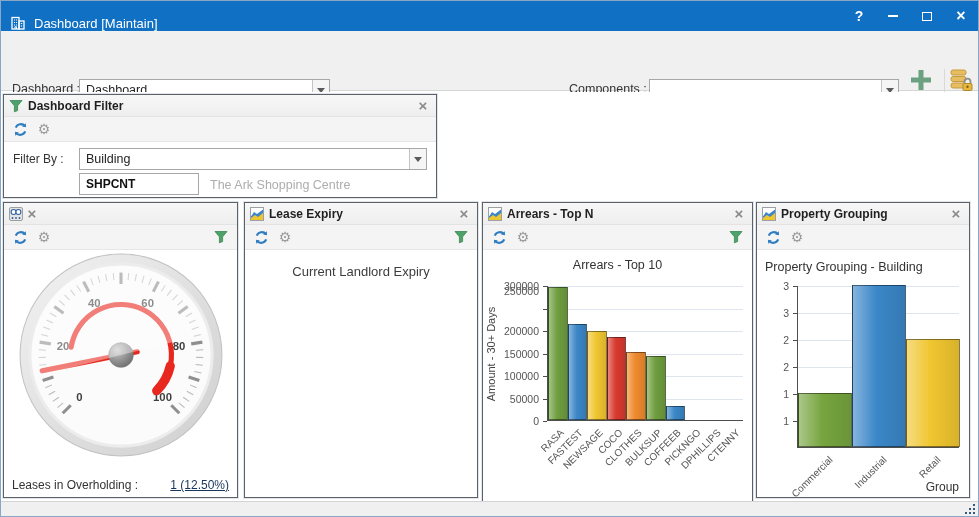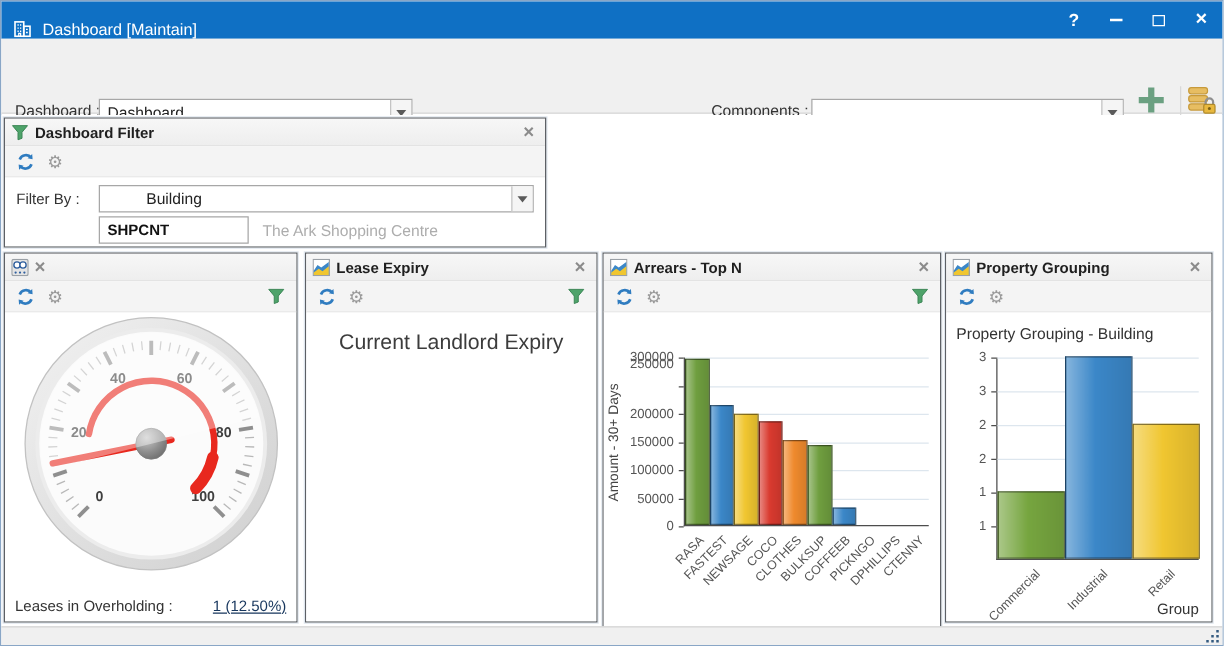--- a/index.html
+++ b/index.html
@@ -47,21 +47,21 @@
   .textbox { position:absolute; height:22px; background:#fff; border:1px solid #a7a7a7; font-size:12px; font-weight:bold; color:#111; padding:3px 6px 0 6px; }
   .filter-desc { position:absolute; font-size:12.5px; color:#adadad; }
 
   
   .gauge-wrap { position:absolute; left:50%; top:2px; transform:translateX(-50%); }
   .panel-footer { position:absolute; left:8px; right:8px; bottom:5px; display:flex; justify-content:space-between; align-items:center; }
   .footer-label { font-size:12px; color:#333; }
   .footer-link { font-size:12px; color:#17365d; text-decoration:underline; cursor:pointer; }
 
   
-  .le-title { position:absolute; top:14px; width:100%; text-align:center; font-size:17px; color:#3c3c3c; }
+  .le-title { position:absolute; top:14px; width:100%; text-align:center; font-size:13px; color:#3c3c3c; }
   .le-empty { position:absolute; top:138px; width:100%; text-align:center; font-size:12.5px; color:#3c3c3c; }
 
   
   .chart-title { position:absolute; font-size:12.5px; color:#333; white-space:nowrap; }
   .plot { position:absolute; border-left:1px solid #4d4d4d; border-bottom:1px solid #4d4d4d; background:#fff; }
   .gridline { position:absolute; left:0; right:0; height:1px; background:#dde6ee; }
   .ytick { position:absolute; font-size:10.5px; color:#555; text-align:right; }
   .ytickdash { position:absolute; width:4px; height:1px; background:#4d4d4d; }
   .bar { position:absolute; bottom:0; border:1px solid rgba(0,0,0,.45); background-image:linear-gradient(to right, rgba(255,255,255,.38), rgba(255,255,255,0) 45%, rgba(0,0,0,.10)); }
   .xlab { position:absolute; font-size:10px; color:#555; white-space:nowrap; transform:rotate(-45deg) translateX(-100%); transform-origin:0 0; }
@@ -156,21 +156,21 @@
             <path d="M11.4 8.8 A5 5 0 0 1 2.8 10.1" fill="none" stroke="#2f7cc0" stroke-width="2"></path>
             <path d="M2.1 12.8 1.8 9 5.5 9.8z" fill="#2f7cc0"></path>
           </svg>
         </span>
         <span class="icon-btn">
             <span class="gear-glyph">⚙</span>
           </span>
       </div>
       <div class="panel-body">
         <span class="filter-row-label" style="left:9px; top:10px;">Filter By :</span>
-        <div class="combo" style="left:75px; top:6px; width:348px;padding-left:31px;">
+        <div class="combo" style="left:75px; top:6px; width:348px;">
           <span class="combo-value">Building</span>
           <span class="combo-btn">
               <span class="combo-arrow"></span>
             </span>
         </div>
         <div class="textbox" style="left:75px; top:31px; width:120px;">SHPCNT</div>
         <span class="filter-desc" style="left:206px; top:36px;">The Ark Shopping Centre</span>
       </div>
     </div>
 
@@ -350,20 +350,21 @@
             <span class="gear-glyph">⚙</span>
           </span>
         <span class="pt-spacer"></span>
         <span class="icon-btn" style="margin-right:0;">
           <svg width="14" height="14" viewBox="0 0 14 14">
             <path d="M1 1.5h12L8.6 6.8v4.8l-3.2 1.2V6.8z" fill="#4ea36a" stroke="#3c8656" stroke-width=".8"></path>
           </svg>
         </span>
       </div>
       <div class="panel-body" id="arrears-chart">
+          <div class="chart-title" style="top: 8px; left: 0px; width: 100%; text-align: center;">Arrears - Top 10</div>
           <div class="ylabel-wrap" style="left: 0px; top: 36px; width: 16px; height: 135px;">
             <span>Amount - 30+ Days</span>
           </div>
           <div class="plot" style="left: 64px; top: 36px; width: 196px; height: 135px;">
             <div class="gridline" style="top: 112.5px;"></div>
             <div class="gridline" style="top: 90px;"></div>
             <div class="gridline" style="top: 67.5px;"></div>
             <div class="gridline" style="top: 45px;"></div>
             <div class="gridline" style="top: 22.5px;"></div>
             <div class="gridline" style="top: 0px;"></div>

